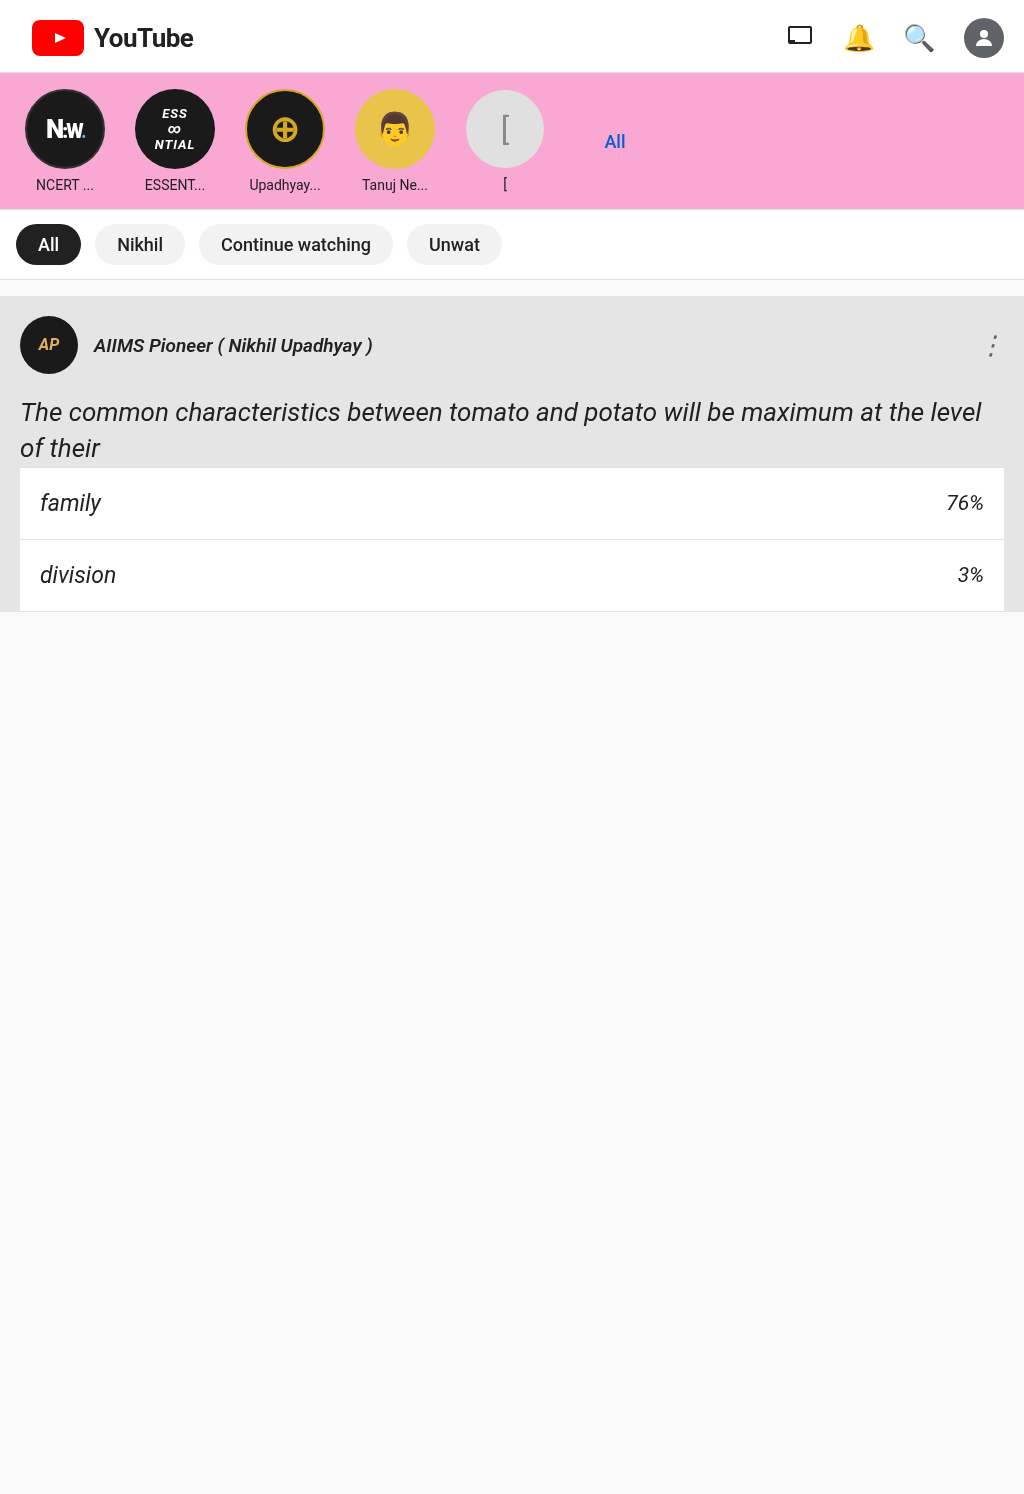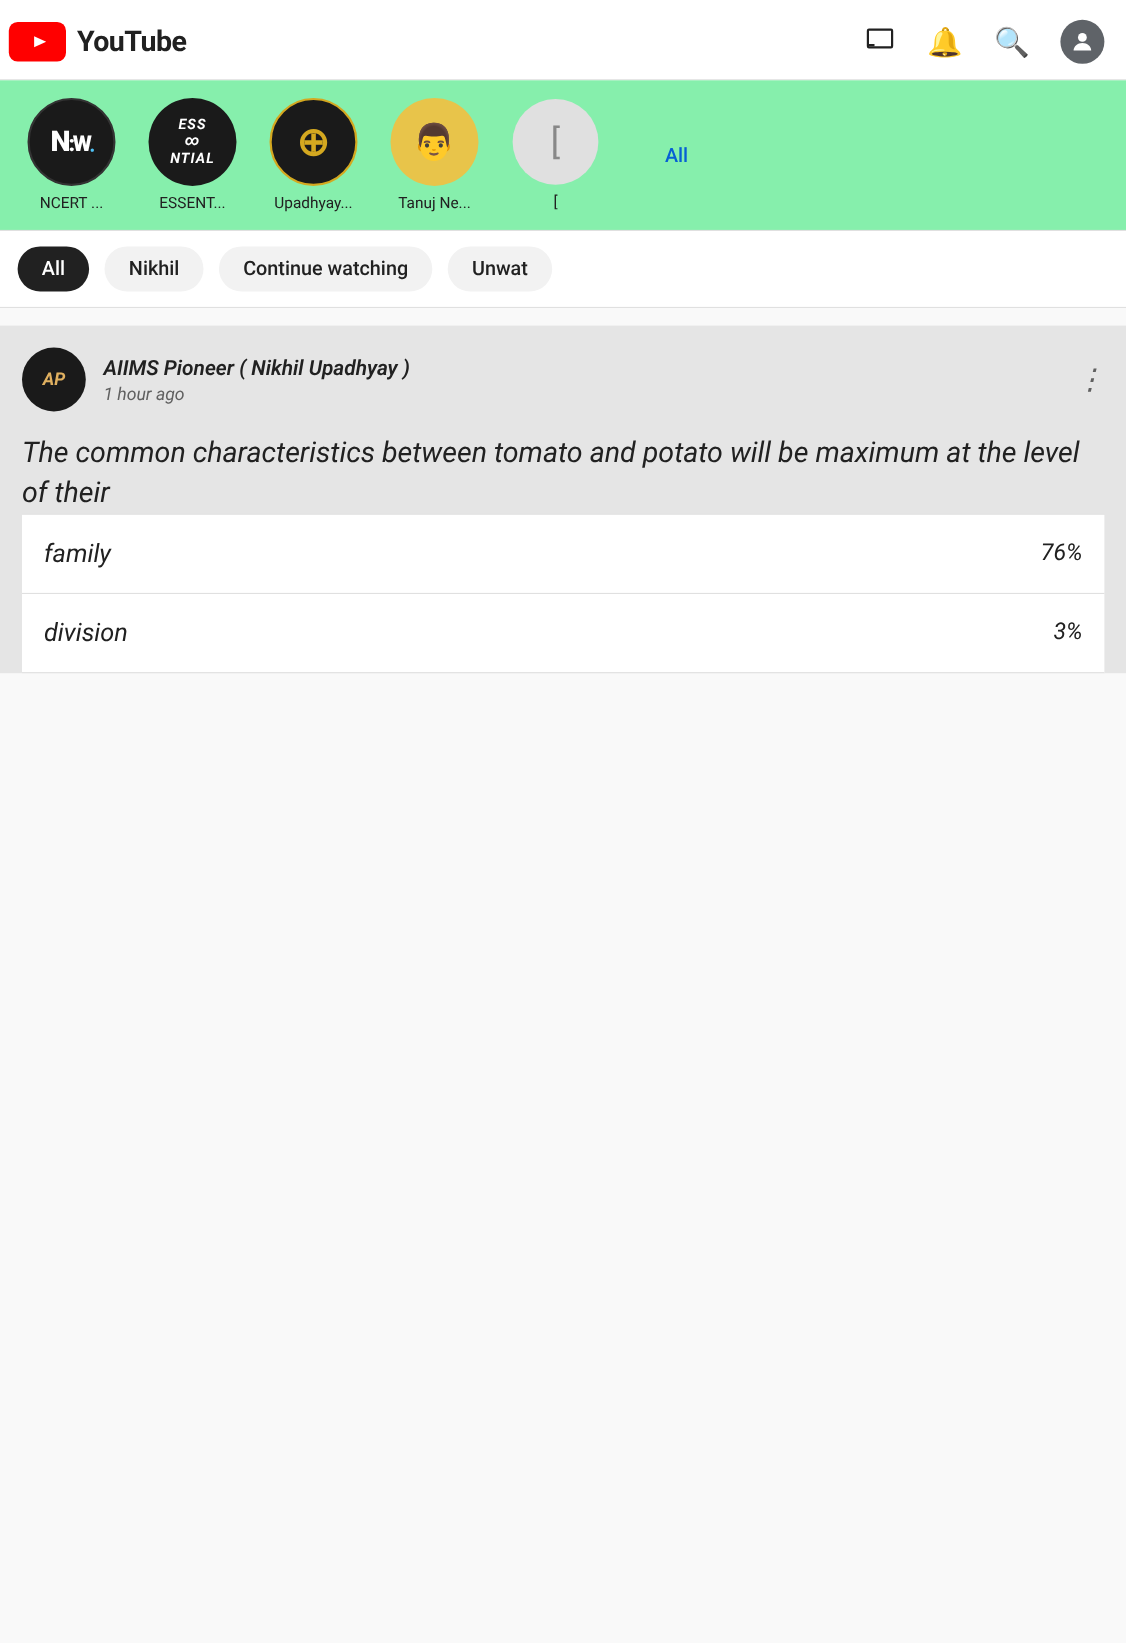--- a/index.html
+++ b/index.html
@@ -11,21 +11,21 @@
       min-height: 1494px;
       overflow-x: hidden;
     }
 
     
     .header {
       background: #fff;
       display: flex;
       align-items: center;
       justify-content: space-between;
-      padding: 18px 20px 14px 8px;
+      padding: 18px 20px 14px 32px;
       border-bottom: 1px solid #e0e0e0;
     }
     .header-left {
       display: flex;
       align-items: center;
       gap: 10px;
     }
     .yt-logo-icon {
       background: #ff0000;
       border-radius: 8px;
@@ -61,21 +61,21 @@
       display: flex;
       align-items: center;
       justify-content: center;
       color: white;
       font-size: 18px;
       font-weight: bold;
     }
 
     
     .subscriptions-row {
-      background: #86efac;
+      background: #f9a8d4;
       display: flex;
       align-items: center;
       padding: 16px 20px;
       gap: 20px;
       border-bottom: 1px solid #e0e0e0;
       overflow-x: auto;
     }
     .sub-item {
       display: flex;
       flex-direction: column;
@@ -380,21 +380,20 @@
 <div class="content-area">
 
   <div class="video-card">
 
     <div class="channel-info">
       <div class="channel-avatar">
         <span class="ap-avatar">AP</span>
       </div>
       <div class="channel-meta">
         <div class="channel-name">AIIMS Pioneer ( Nikhil Upadhyay )</div>
-        <div class="channel-time">1 hour ago</div>
       </div>
       <div class="more-icon">⋮</div>
     </div>
 
     <div class="video-title">The common characteristics between tomato and potato will be maximum at the level of their</div>
 
     <div class="poll-container">
 
       <div class="poll-option">
         <span class="poll-option-text">family</span>

